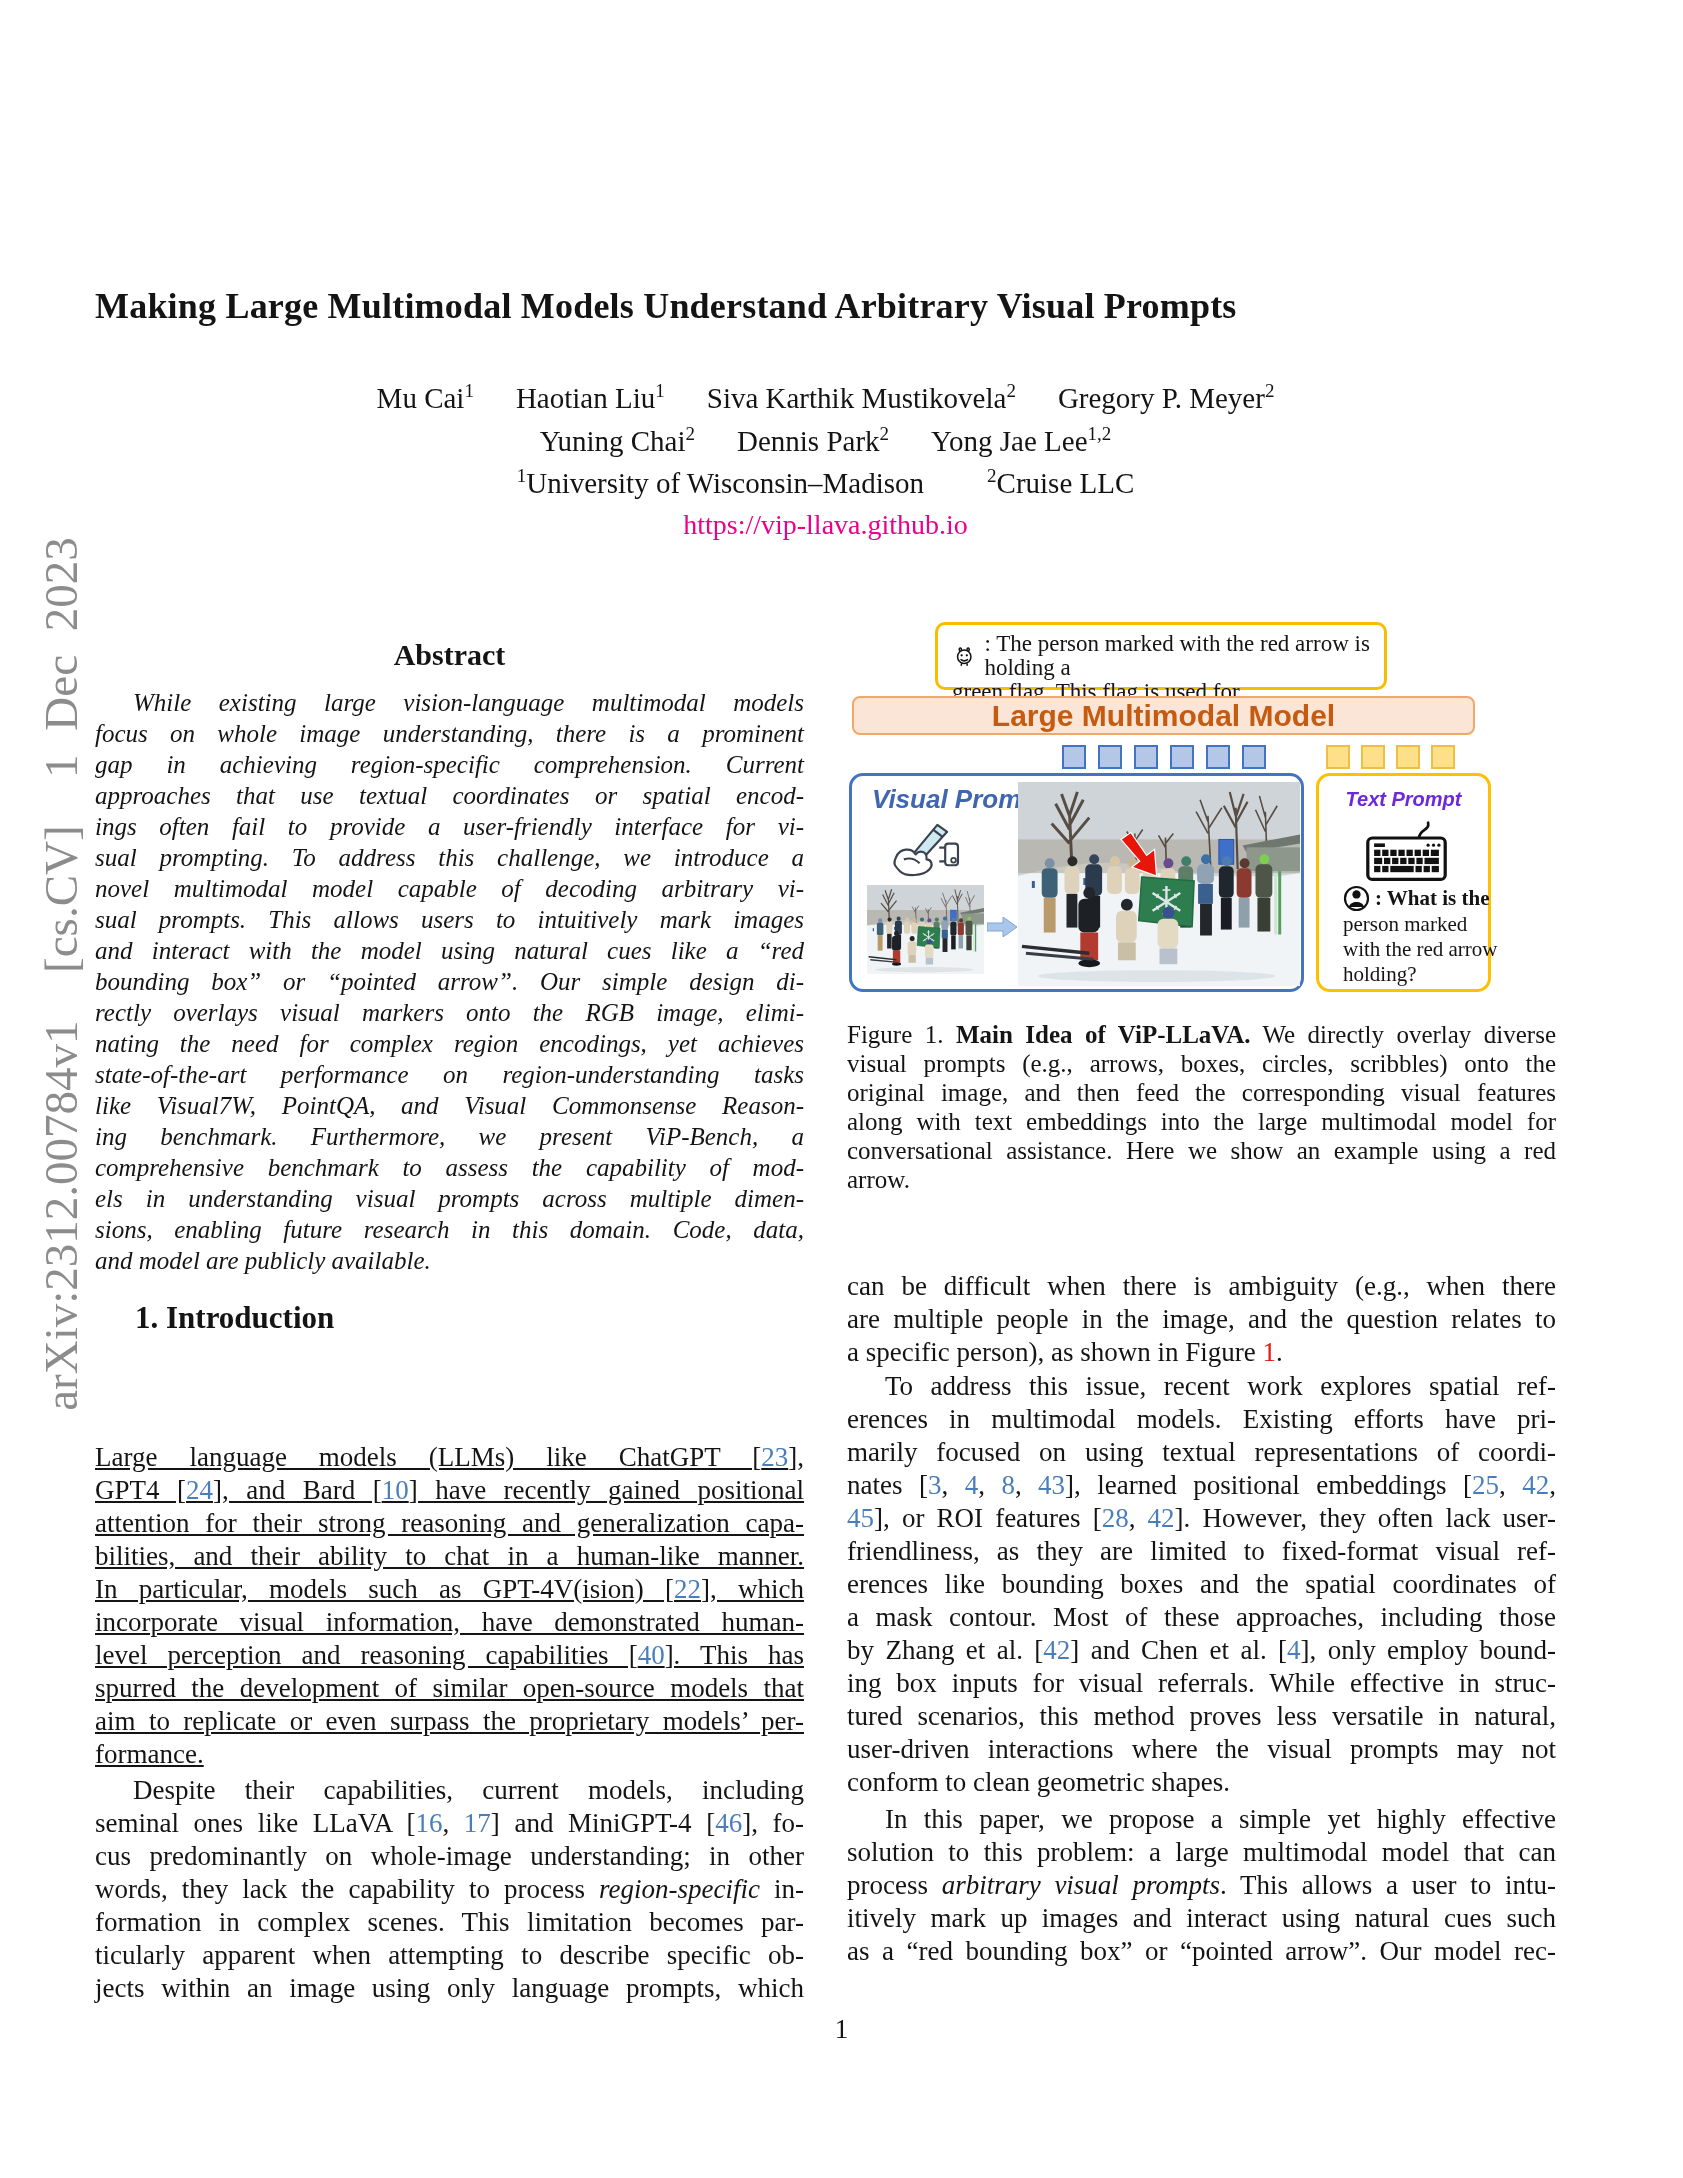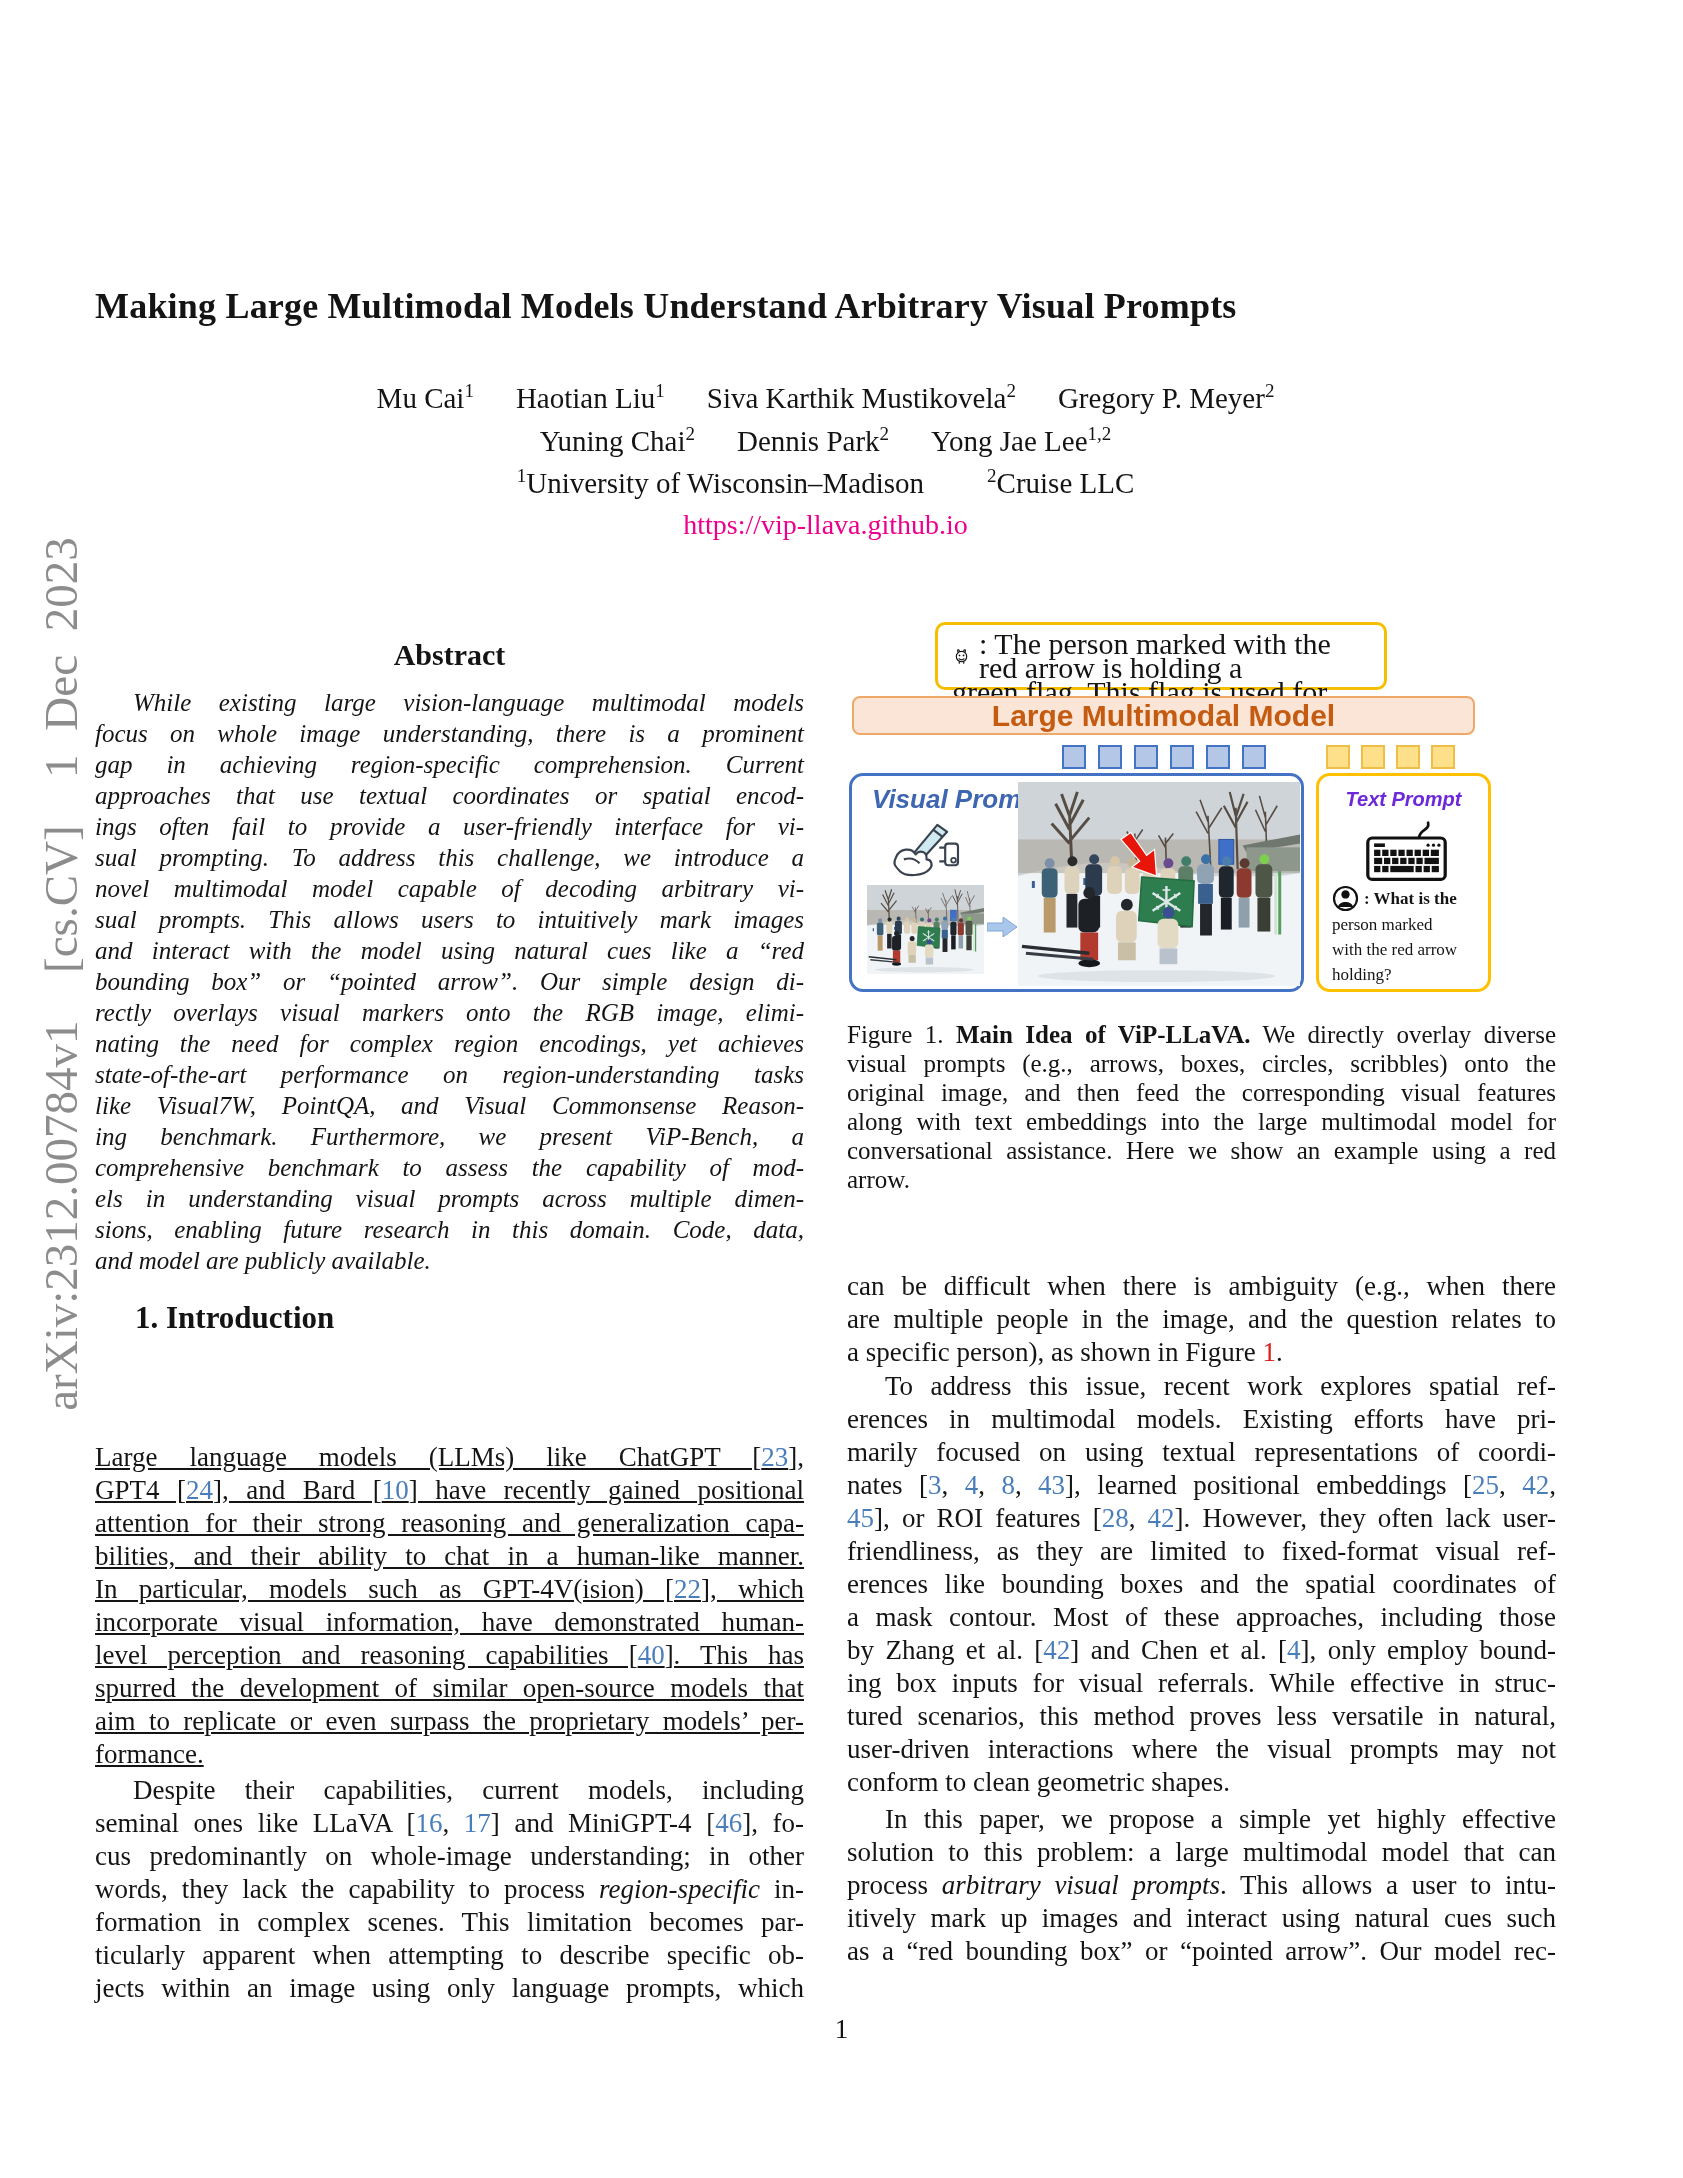--- a/index.html
+++ b/index.html
@@ -34,21 +34,21 @@
   .lc-p1{position:absolute;left:95px;top:1441px;width:709px;font-size:27px;line-height:33px;text-decoration:underline;}
   .lc-p2{position:absolute;left:95px;top:1774px;width:709px;font-size:27px;line-height:33px;}
   
   .rc-p1{position:absolute;left:847px;top:1270px;width:709px;font-size:27px;line-height:33px;}
   .rc-p2{position:absolute;left:847px;top:1370px;width:709px;font-size:27px;line-height:33px;}
   .rc-p3{position:absolute;left:847px;top:1803px;width:709px;font-size:27px;line-height:33px;}
   .fig-caption{position:absolute;left:847px;top:1020px;width:709px;font-size:25px;line-height:29px;}
   
   .fig{position:absolute;left:847px;top:614px;width:653px;height:388px;font-family:"Liberation Sans",sans-serif;}
   .resp-box{position:absolute;left:88px;top:8px;width:452px;height:68px;border:3px solid #f5bf00;border-radius:10px;
-    font-family:"Liberation Serif",serif;font-size:30px;line-height:24px;padding:7px 10px 0 14px;box-sizing:border-box;background:#fff;}
+    font-family:"Liberation Serif",serif;font-size:23px;line-height:24px;padding:7px 10px 0 14px;box-sizing:border-box;background:#fff;}
   .resp-l1{display:flex;align-items:center;gap:8px;}
   .lmm-bar{position:absolute;left:5px;top:82px;width:623px;height:39px;background:#fbe5d6;border:2.5px solid #f0a868;
     border-radius:8px;display:flex;align-items:center;justify-content:center;box-sizing:border-box;}
   .lmm-bar span{color:#c55a11;font-size:30px;font-weight:600;}
   .tokrow{position:absolute;top:131px;display:flex;}
   .tokrow.blue{left:215px;gap:12px;}
   .tokrow.yellow{left:479px;gap:11px;}
   .tok{width:24px;height:24px;box-sizing:border-box;}
   .tok-blue{background:#b4c7e7;border:2px solid #4472c4;}
   .tok-yellow{background:#ffe08a;border:2px solid #edbf47;}
@@ -56,22 +56,22 @@
     box-sizing:border-box;background:#fff;}
   .vp-label{position:absolute;left:20px;top:8px;font-size:26px;font-weight:bold;font-style:italic;color:#3f66b0;}
   .pen-icon{position:absolute;left:38px;top:44px;}
   .photo-small{position:absolute;left:15px;top:109px;width:117px;height:89px;}
   .blue-arrow{position:absolute;left:135px;top:141px;}
   .photo-large{position:absolute;left:166px;top:6px;width:282px;height:204px;}
   .tp-box{position:absolute;left:469px;top:159px;width:175px;height:219px;border:3px solid #ffc000;border-radius:14px;
     box-sizing:border-box;background:#fff;}
   .tp-label{position:absolute;left:0;top:12px;width:100%;text-align:center;font-size:20px;font-weight:bold;font-style:italic;color:#6d28d9;}
   .kb-icon{position:absolute;left:42px;top:44px;}
-  .question{position:absolute;left:13px;top:109px;width:158px;font-family:"Liberation Serif",serif;
-    font-size:17px;line-height:25px;}
+  .question{position:absolute;left:24px;top:109px;width:158px;font-family:"Liberation Serif",serif;
+    font-size:21px;line-height:25px;}
   .q-l1{display:flex;align-items:center;gap:5px;}
   .page-num{position:absolute;left:0;top:2014px;width:1683px;text-align:center;font-size:27px;}
 </style>
 </head>
 <body>
 
 <svg width="0" height="0" style="position:absolute" aria-hidden="true">
   <defs>
     <symbol id="ski-scene" viewBox="0 0 285 206" preserveAspectRatio="none">
       <rect x="0" y="0" width="285" height="206" fill="#eceff1"></rect>

